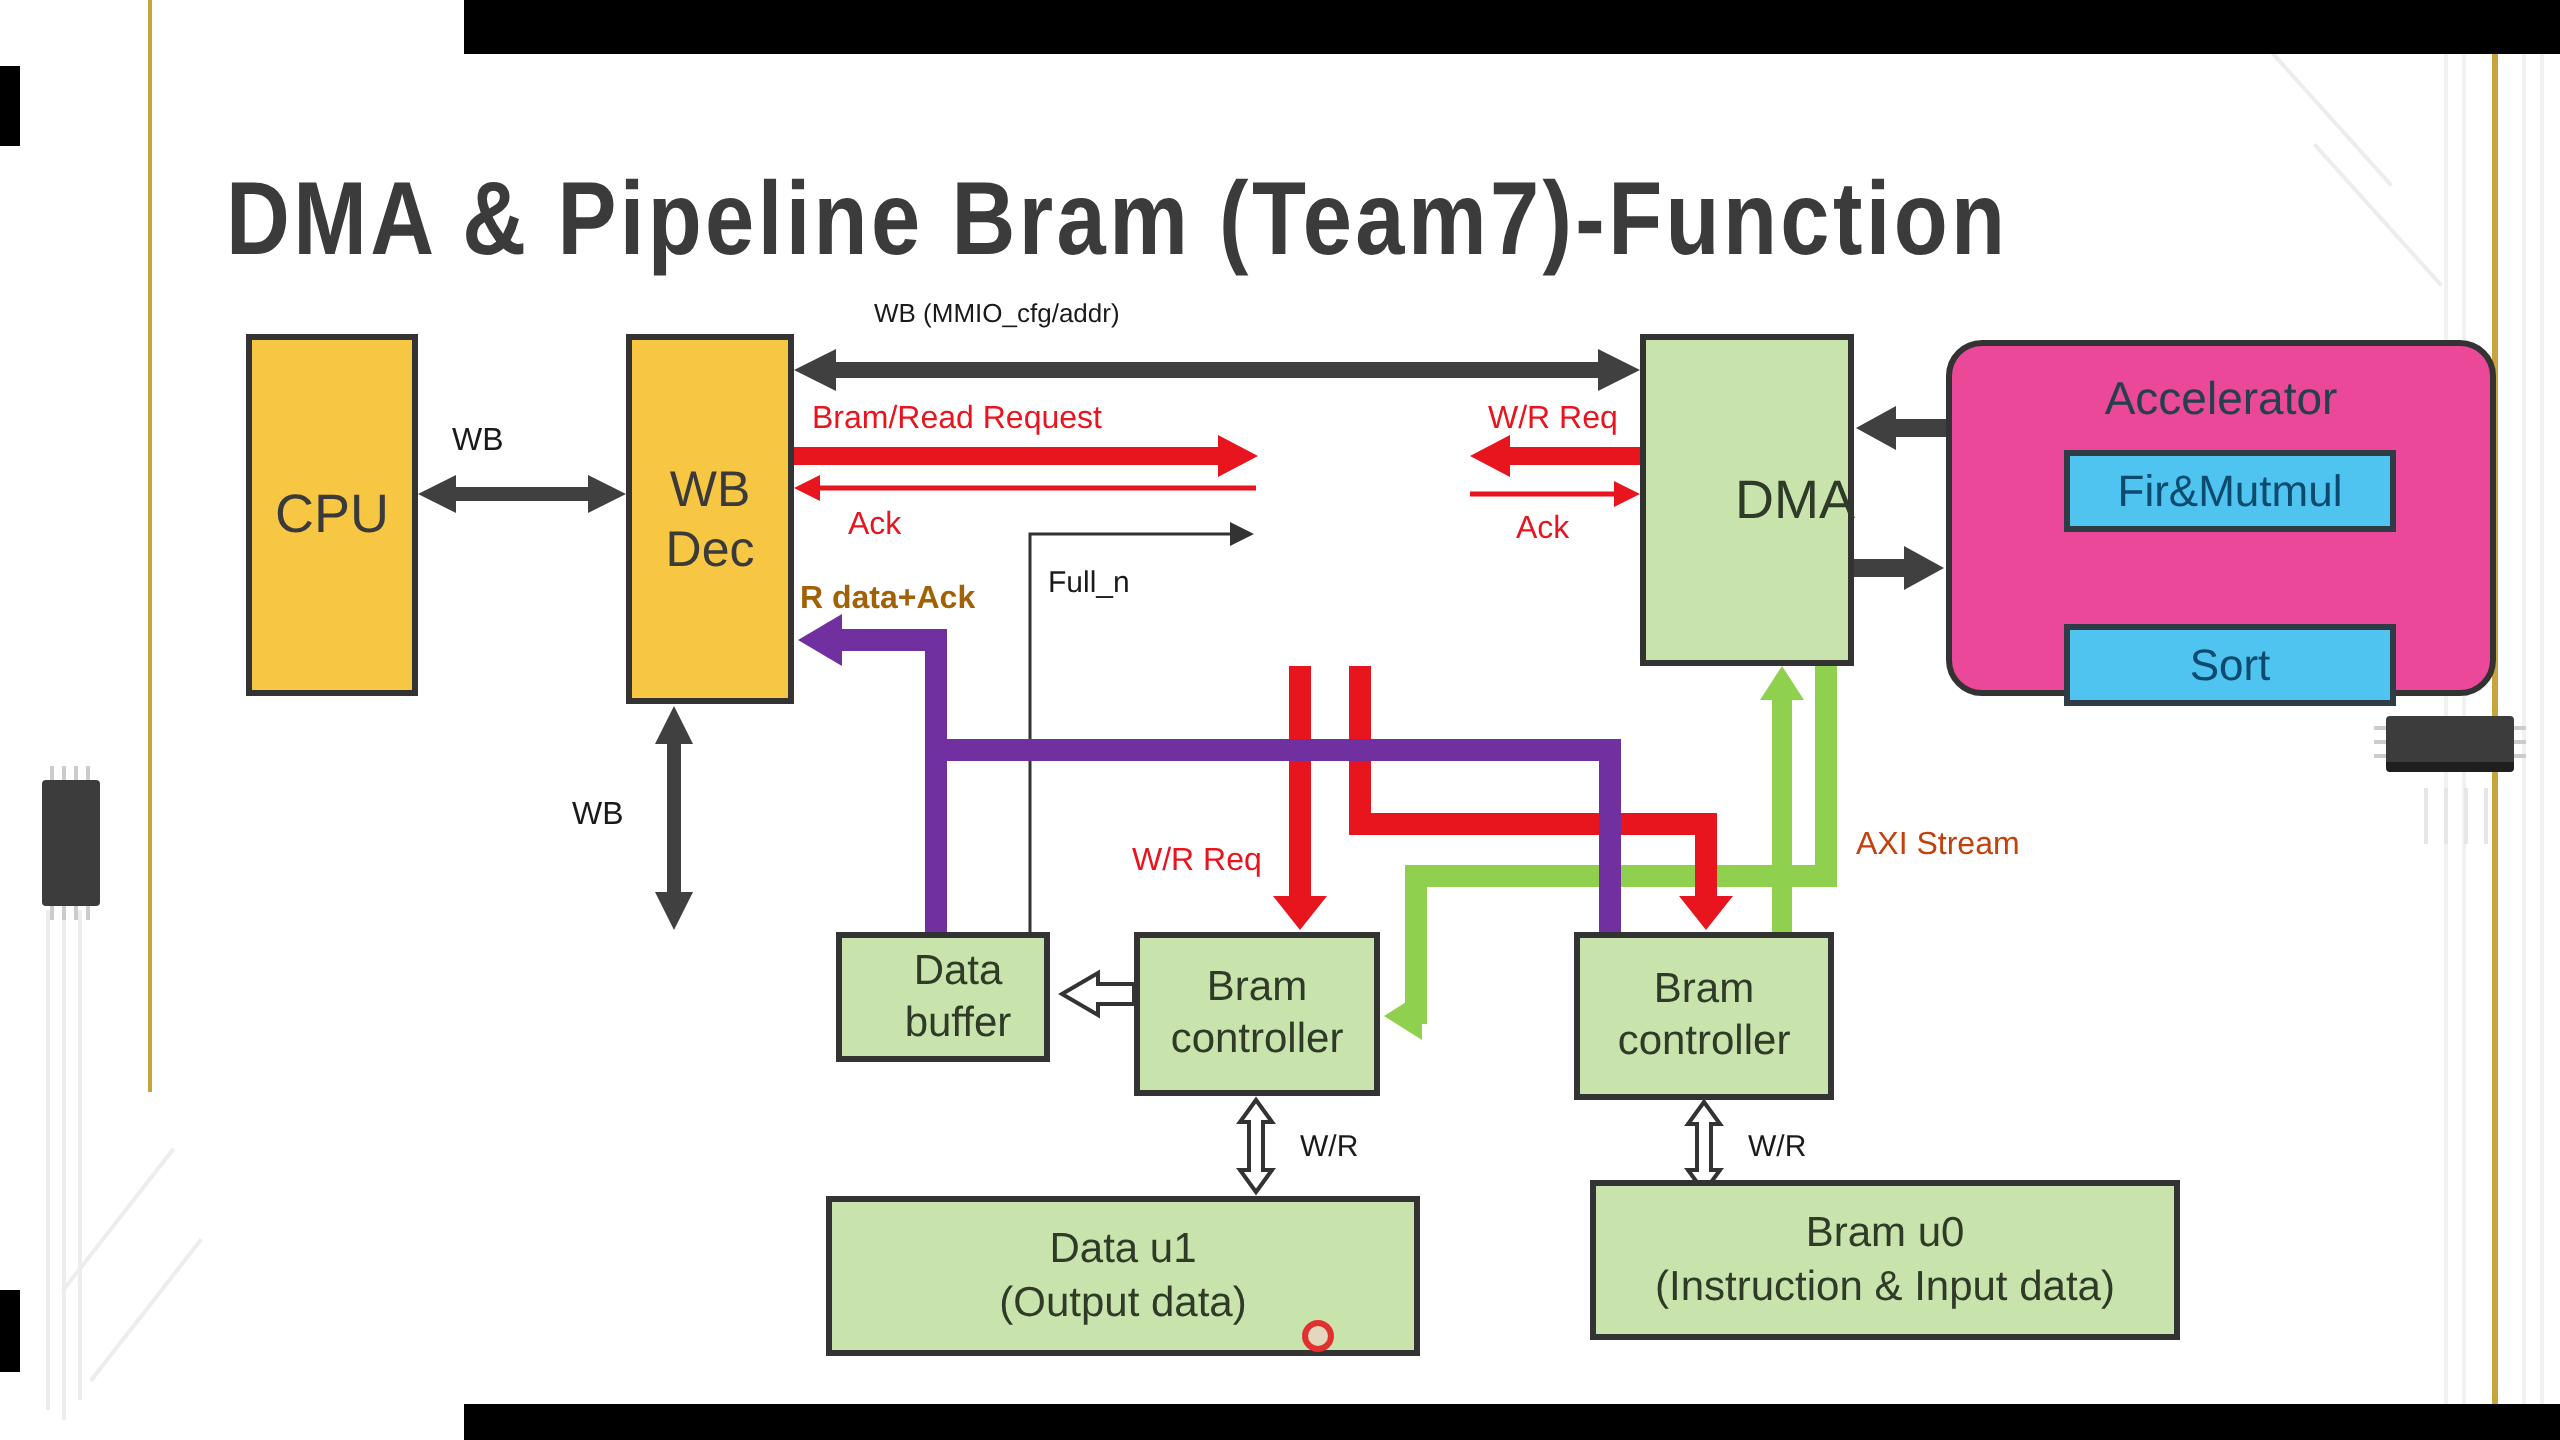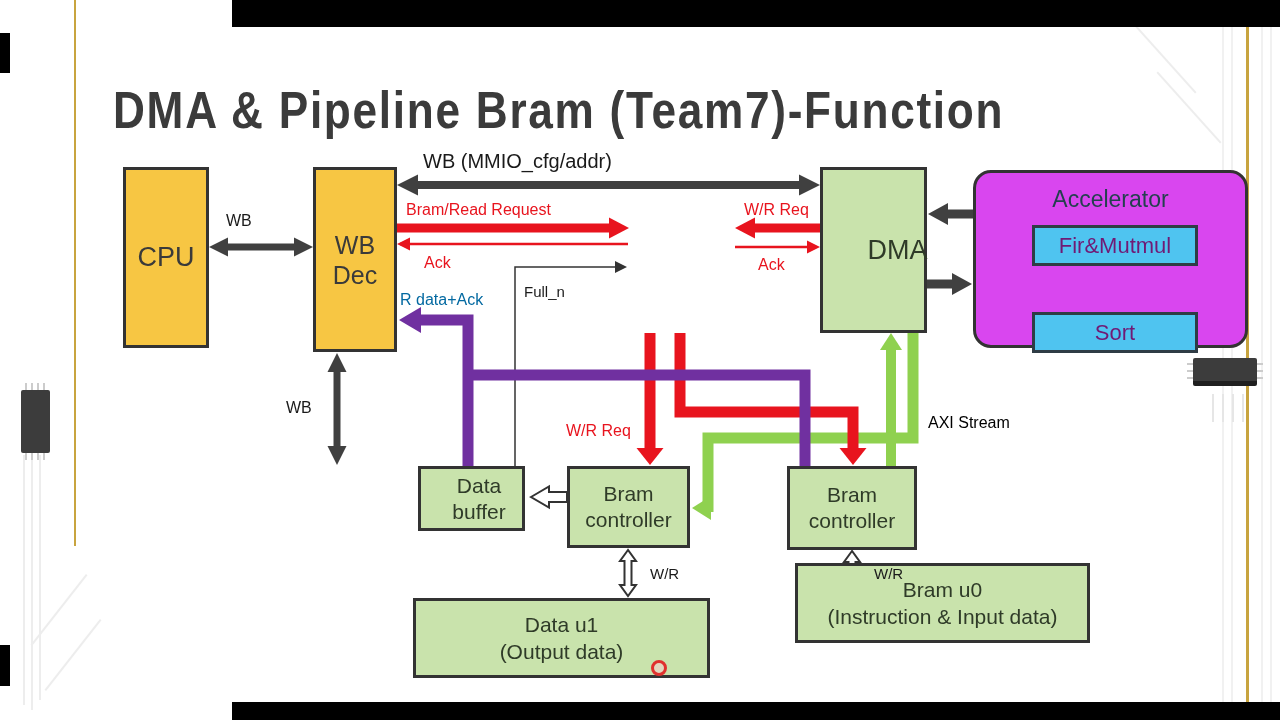--- a/index.html
+++ b/index.html
@@ -3,27 +3,27 @@
 <meta charset="utf-8">
 <style>
   html,body{margin:0;padding:0;background:#fff;}
   #stage{position:relative;width:1280px;height:720px;background:#ffffff;overflow:hidden;
          font-family:"Liberation Sans",sans-serif;}
   .box{position:absolute;border:3px solid #333333;box-sizing:border-box;
        display:flex;flex-direction:column;align-items:center;justify-content:center;
        text-align:center;}
   .yellow{background:#F7C643;color:#3a3a3a;}
   .green{background:#C9E3AC;color:#2f3b28;}
-  .blue{background:#d946ef;color:#24404f;border-radius:18px;}
-  .innerblue{background:#4FC4F0;color:#701a75;border:3px solid #2f3c45;}
+  .blue{background:#ec4899;color:#24404f;border-radius:18px;}
+  .innerblue{background:#4FC4F0;color:#0c4a6e;border:3px solid #2f3c45;}
   .lbl{position:absolute;white-space:nowrap;line-height:1.1;}
   .black-t{color:#1a1a1a;}
   .red-t{color:#E8141E;}
-  .purple-t{color:#0369a1;}
-  .green-t{color:#000000;}
+  .purple-t{color:#a16207;font-weight:bold;}
+  .green-t{color:#c2410c;}
   .deco{position:absolute;}
   svg{position:absolute;left:0;top:0;}
   .bar{position:absolute;background:#000;}
 </style>
 </head>
 <body>
 
 <div id="stage">
 
   <div class="deco" style="left:74px;top:0;width:2px;height:546px;background:#C8A43F;"></div>
@@ -168,27 +168,27 @@
   <div class="box green" style="left:787px;top:466px;width:130px;height:84px;font-size:21px;line-height:26px;">
     <span>Bram</span>
     <span>controller</span>
   </div>
 
   <div class="box green" style="left:413px;top:598px;width:297px;height:80px;font-size:21px;line-height:27px;">
     <span>Data u1</span>
     <span>(Output data)</span>
   </div>
 
-  <div class="box green" style="left:795px;top:563px;width:295px;height:80px;font-size:21px;line-height:27px;">
+  <div class="box green" style="left:795px;top:590px;width:295px;height:80px;font-size:21px;line-height:27px;">
     <span>Bram u0</span>
     <span>(Instruction &amp; Input data)</span>
   </div>
 
   <div class="lbl black-t" style="left:226px;top:212px;font-size:16px;">WB</div>
-  <div class="lbl black-t" style="left:423px;top:150px;font-size:20px;">WB (MMIO_cfg/addr)</div>
+  <div class="lbl black-t" style="left:437px;top:150px;font-size:13px;">WB (MMIO_cfg/addr)</div>
   <div class="lbl red-t" style="left:406px;top:201px;font-size:16px;">Bram/Read Request</div>
   <div class="lbl red-t" style="left:424px;top:254px;font-size:16px;">Ack</div>
   <div class="lbl red-t" style="left:744px;top:201px;font-size:16px;">W/R Req</div>
   <div class="lbl red-t" style="left:758px;top:256px;font-size:16px;">Ack</div>
   <div class="lbl purple-t" style="left:400px;top:291px;font-size:16px;">R data+Ack</div>
   <div class="lbl black-t" style="left:524px;top:284px;font-size:15px;">Full_n</div>
   <div class="lbl black-t" style="left:286px;top:399px;font-size:16px;">WB</div>
   <div class="lbl red-t" style="left:566px;top:422px;font-size:16px;">W/R Req</div>
   <div class="lbl green-t" style="left:928px;top:414px;font-size:16px;">AXI Stream</div>
   <div class="lbl black-t" style="left:650px;top:566px;font-size:15px;">W/R</div>

